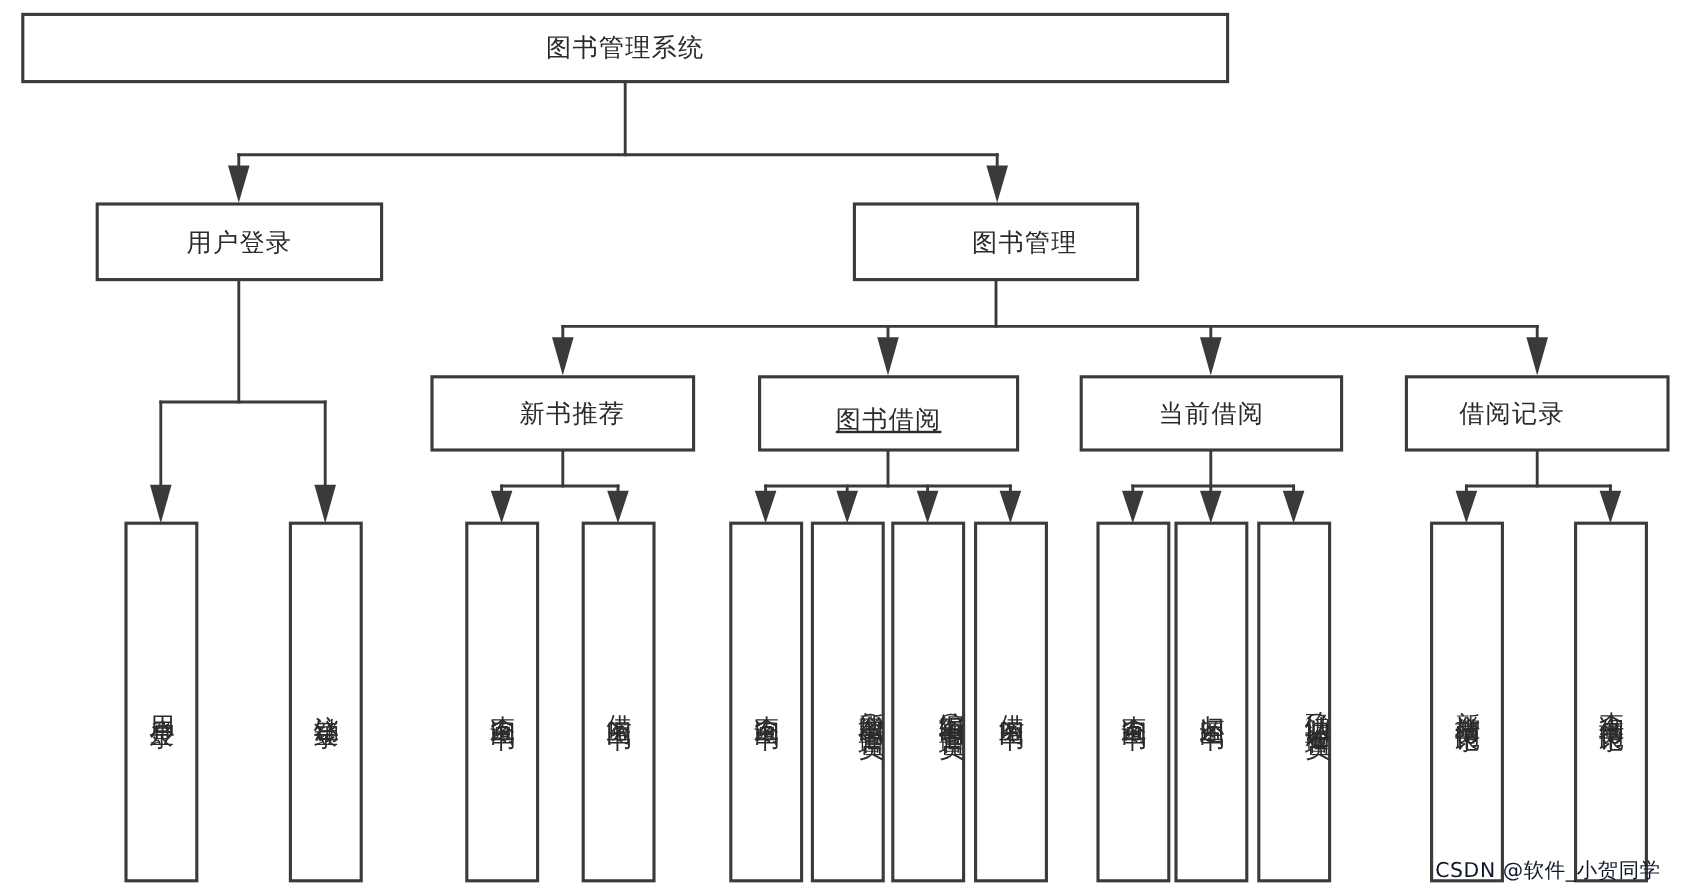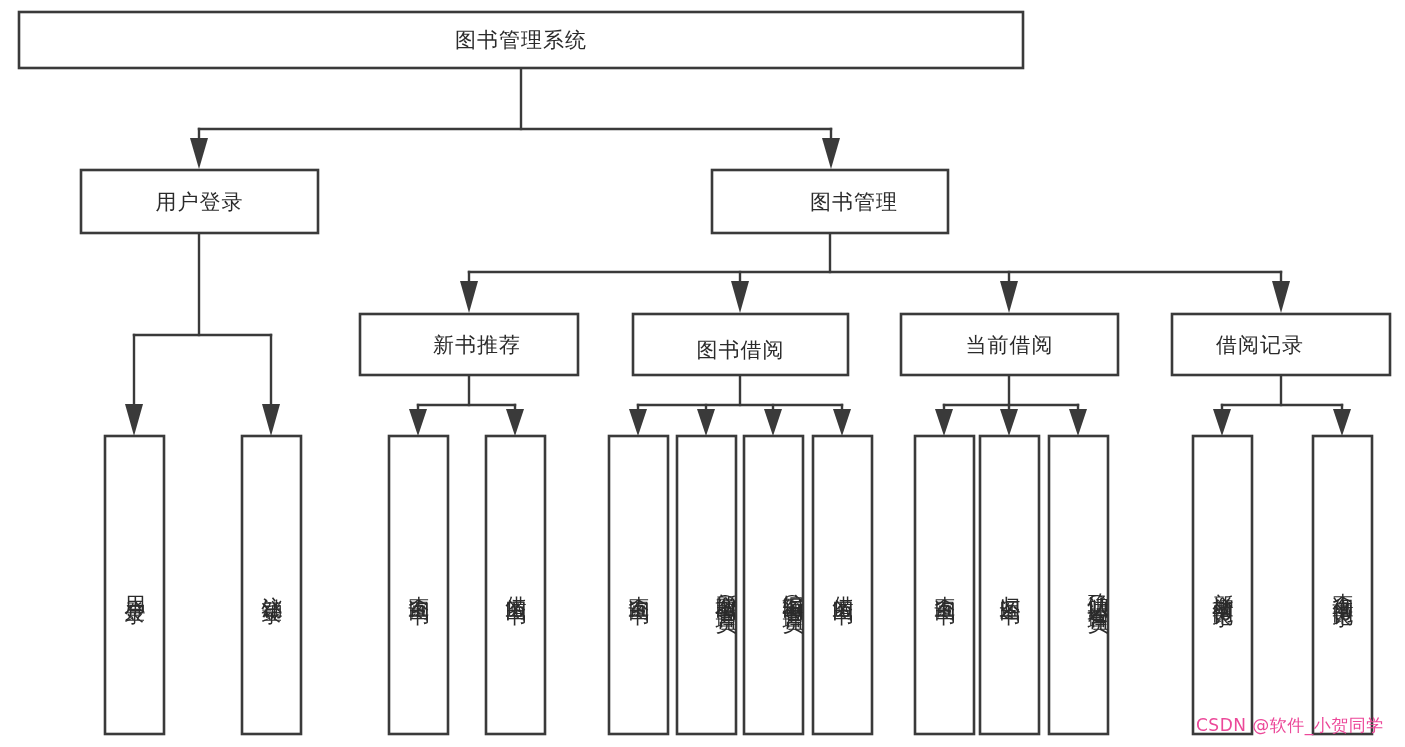--- a/index.html
+++ b/index.html
@@ -62,21 +62,21 @@
     color: #2b2b2b;
     font-size: 21px;
     writing-mode: vertical-rl;
     text-orientation: upright;
     letter-spacing: 3px;
     line-height: 1;
     pointer-events: none;
   }
   .watermark {
     position: absolute;
-    color: #ec4899;
+    color: #0f172a;
     font-size: 17px;
     letter-spacing: 0.5px;
     white-space: nowrap;
     pointer-events: none;
   }
 </style>
 </head>
 <body>
 
 <div id="diagram-root">
@@ -185,21 +185,21 @@
     <rect class="node-box" x="1193" y="436" width="59" height="298"></rect>
     <rect class="node-box" x="1313" y="436" width="59" height="298"></rect>
   </svg>
 
   <div class="node-label-h" style="left:19px; top:12px; width:1004px; height:56px;">图书管理系统</div>
 
   <div class="node-label-h" style="left:81px; top:170px; width:237px; height:63px;">用户登录</div>
   <div class="node-label-h" style="left:712px; top:170px; width:284px; height:63px;">图书管理</div>
 
   <div class="node-label-h" style="left:360px; top:314px; width:234px; height:61px;">新书推荐</div>
-  <div class="node-label-h" style="left:633px; top:314px; width:215px; height:72px;">图书借阅</div>
+  <div class="node-label-h" style="left:633px; top:314px; width:215px; height:72px;text-decoration:underline;">图书借阅</div>
   <div class="node-label-h" style="left:901px; top:314px; width:217px; height:61px;">当前借阅</div>
   <div class="node-label-h" style="left:1172px; top:314px; width:176px; height:61px;">借阅记录</div>
 
   <div class="node-label-v" style="left:105px; top:436px; width:59px; height:298px;">用户登录</div>
   <div class="node-label-v" style="left:242px; top:436px; width:59px; height:298px;">注销登录</div>
 
   <div class="node-label-v" style="left:389px; top:436px; width:59px; height:298px;">查询图书</div>
   <div class="node-label-v" style="left:486px; top:436px; width:59px; height:298px;">借阅图书</div>
 
   <div class="node-label-v" style="left:609px; top:436px; width:59px; height:298px;">查询图书</div>

